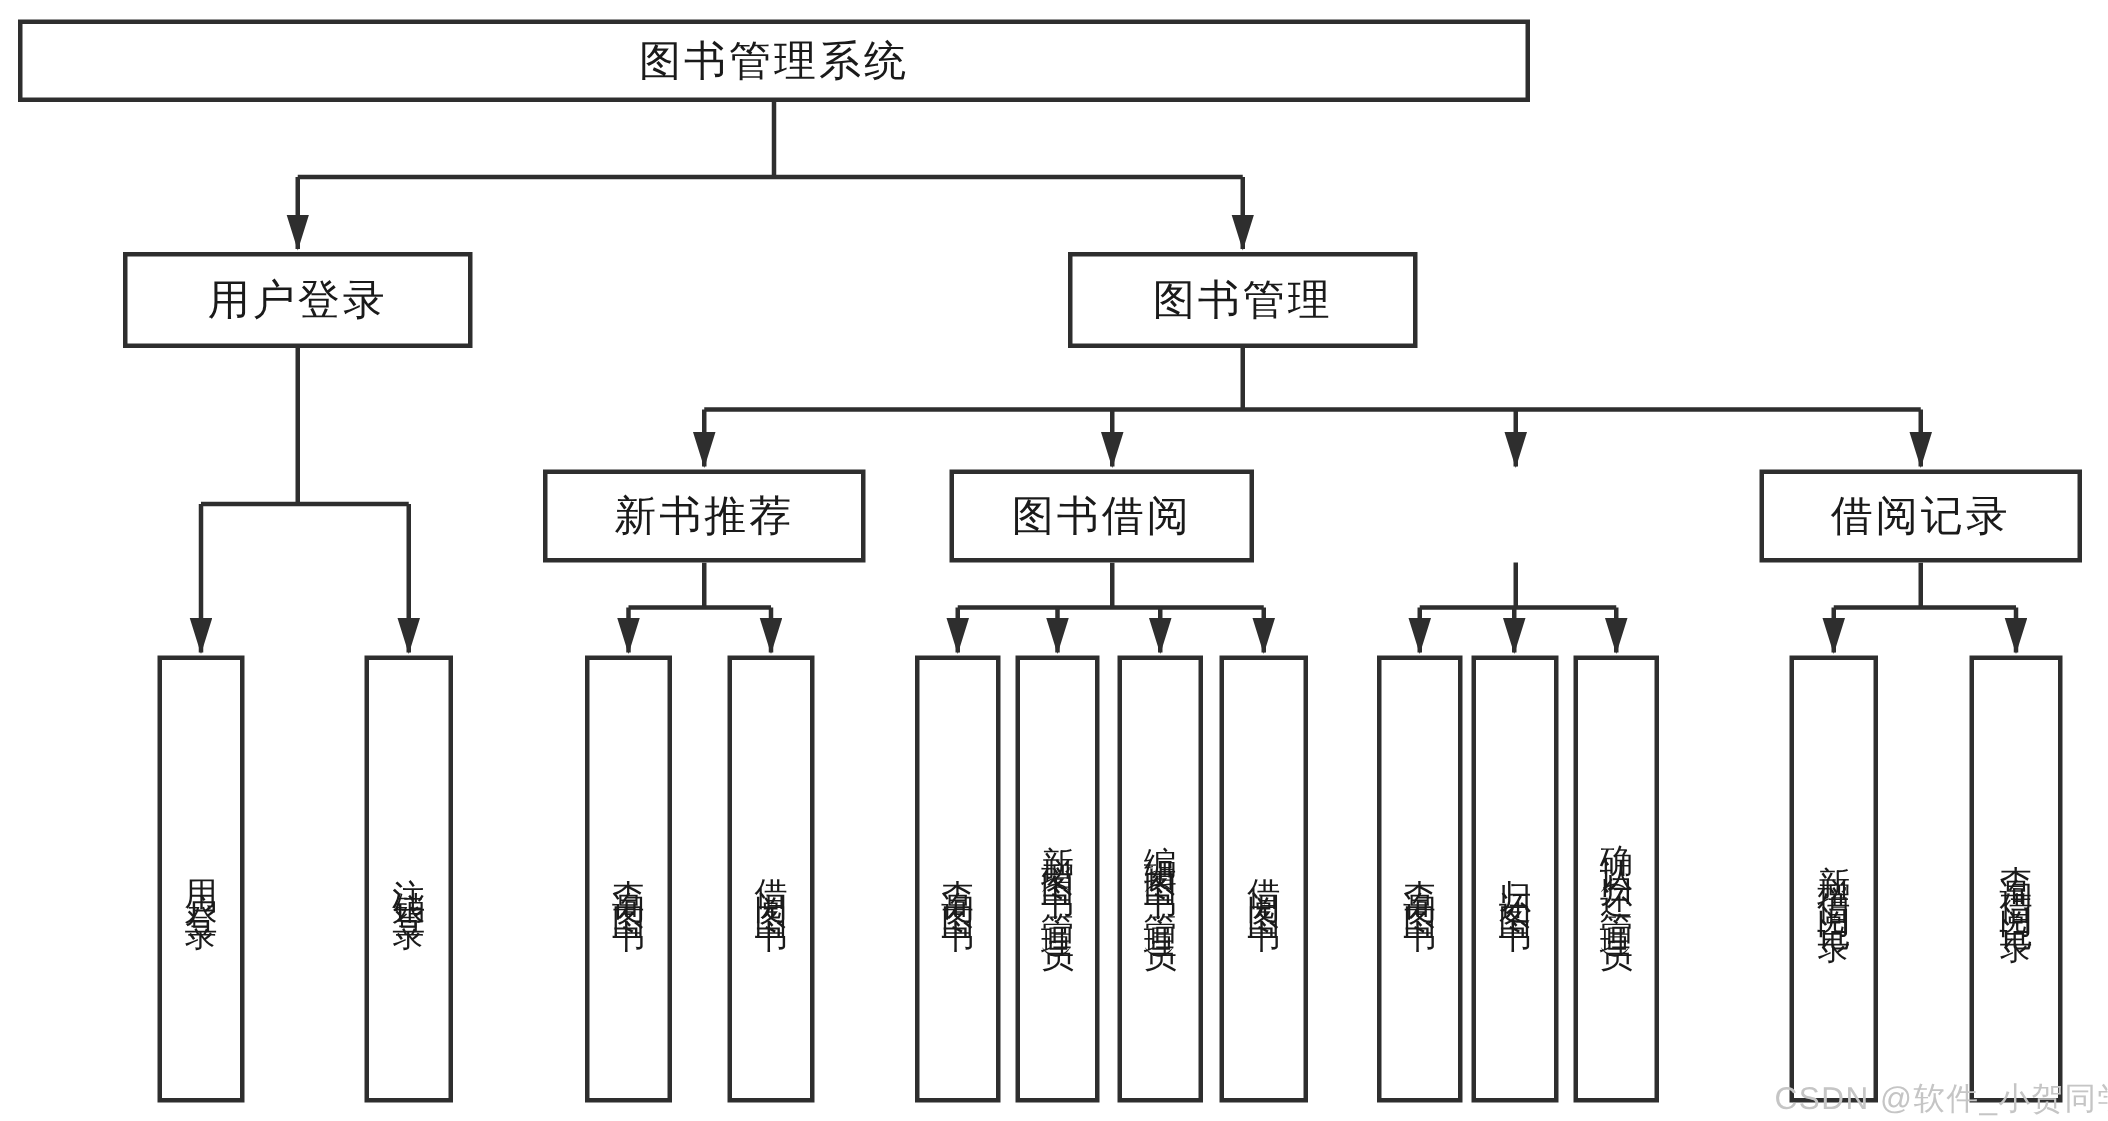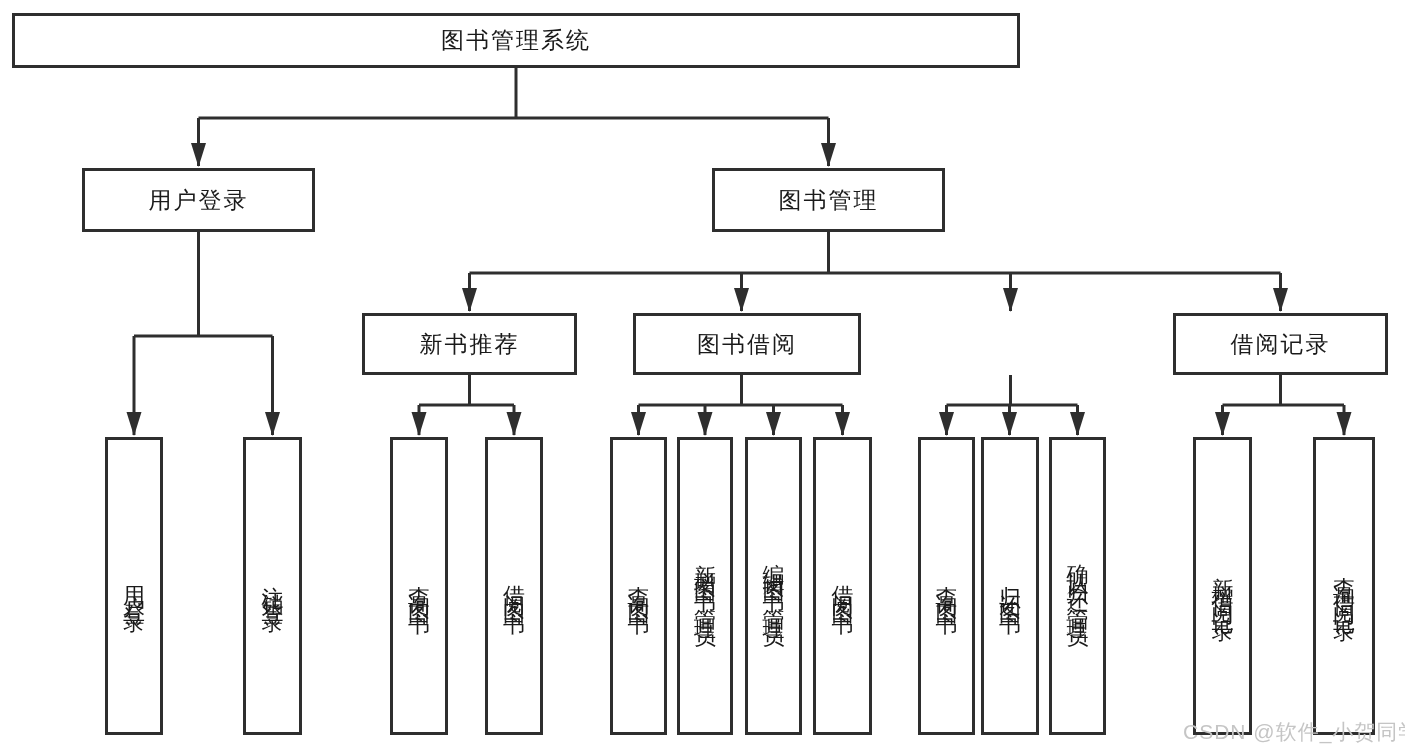--- a/index.html
+++ b/index.html
@@ -42,21 +42,21 @@
     box-sizing:border-box;
     background:var(--box_fill);
     border:3px solid var(--box_border);
     display:flex;
     align-items:center;
     justify-content:center;
     color:var(--text);
     z-index:2;
   }
   .h-label{
-    font-size:23px;
+    font-size:28px;
     letter-spacing:2px;
     white-space:nowrap;
   }
   .v-label{
     writing-mode:vertical-rl;
     text-orientation:mixed;
     font-size:22px;
     letter-spacing:9px;
     line-height:1;
     white-space:nowrap;
@@ -139,21 +139,21 @@
   <div class="node" style="left:82px;top:168px;width:233px;height:64px;">
     <span class="h-label">用户登录</span>
   </div>
   <div class="node" style="left:362px;top:313px;width:215px;height:62px;">
     <span class="h-label">新书推荐</span>
   </div>
 
   <div class="node" style="left:712px;top:168px;width:233px;height:64px;">
     <span class="h-label">图书管理</span>
   </div>
-  <div class="node" style="left:633px;top:313px;width:228px;height:62px;">
+  <div class="node" style="left:633px;top:313px;width:203px;height:62px;">
     <span class="h-label">图书借阅</span>
   </div>
   <div class="node" style="left:1173px;top:313px;width:215px;height:62px;">
     <span class="h-label">借阅记录</span>
   </div>
 
   <div class="node" style="left:105px;top:437px;width:58px;height:298px;">
     <span class="v-label">用户登录</span>
   </div>
   <div class="node" style="left:243px;top:437px;width:59px;height:298px;">

